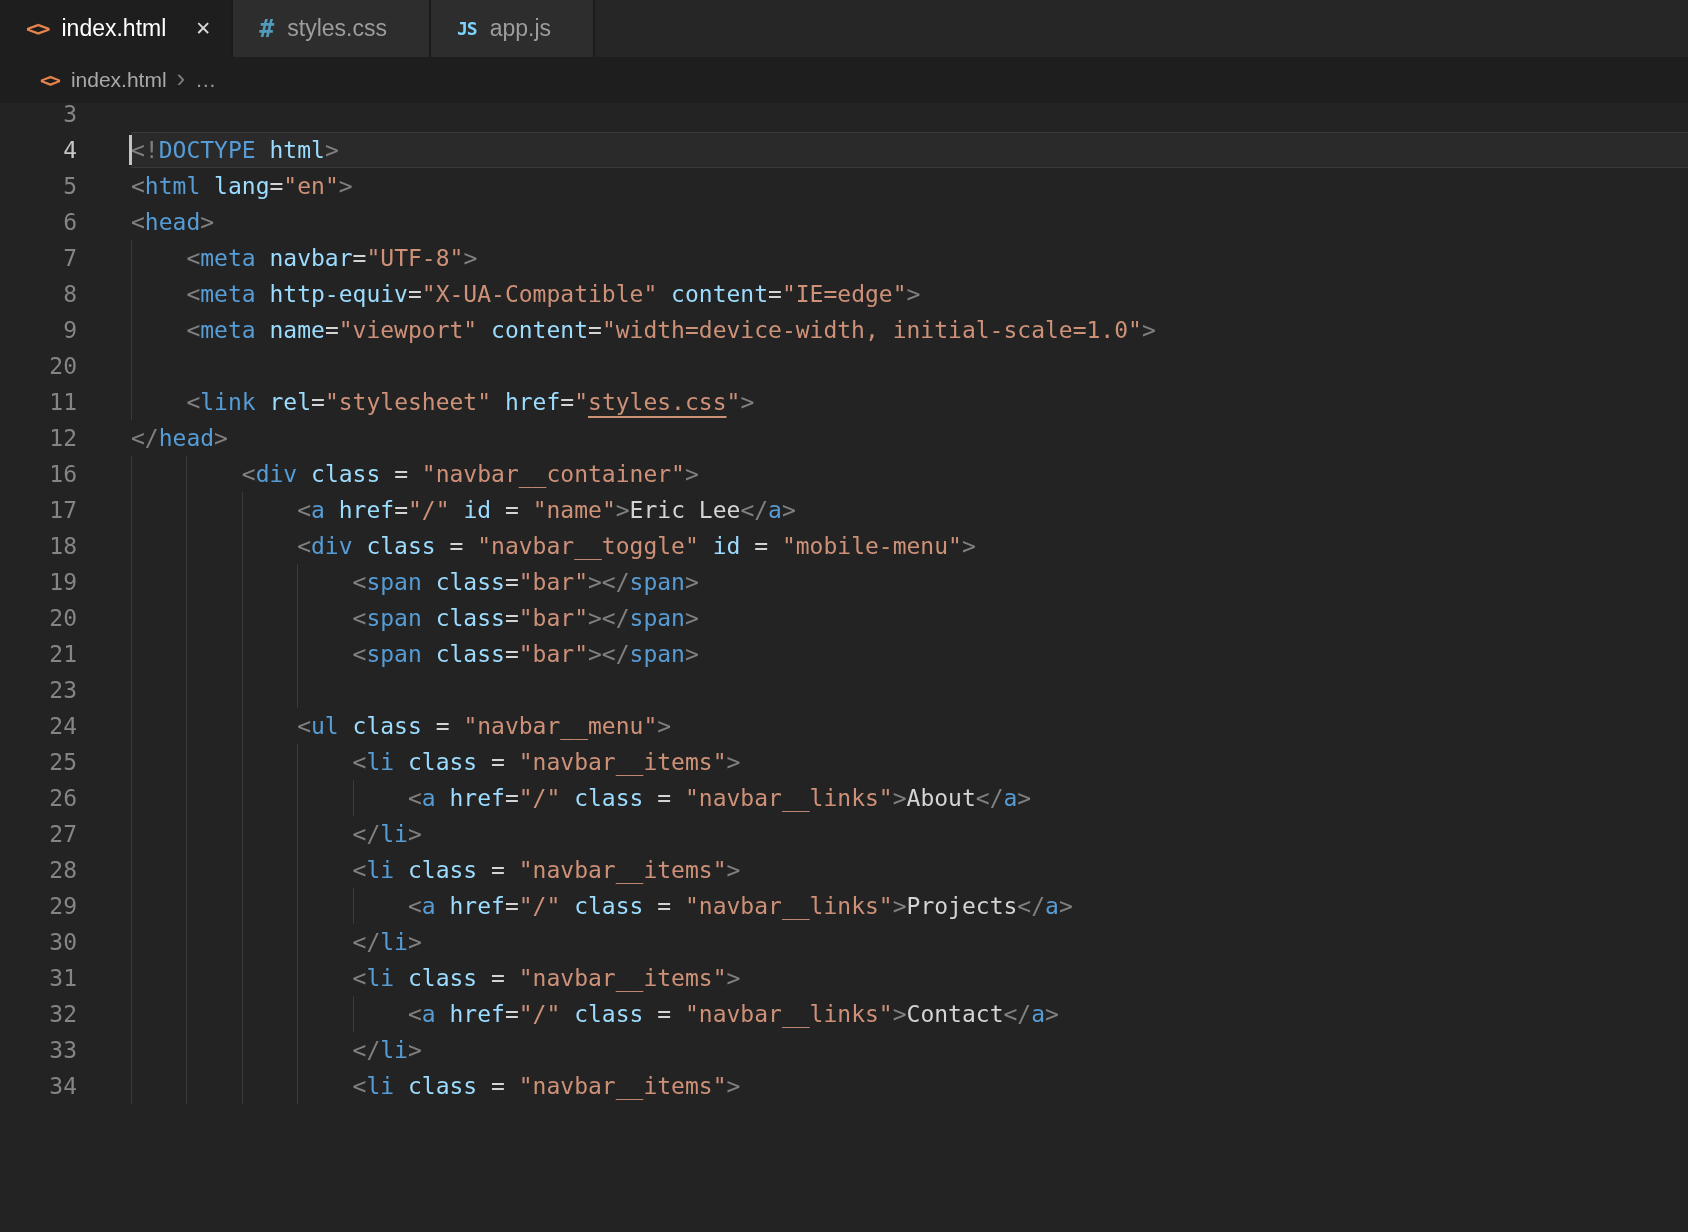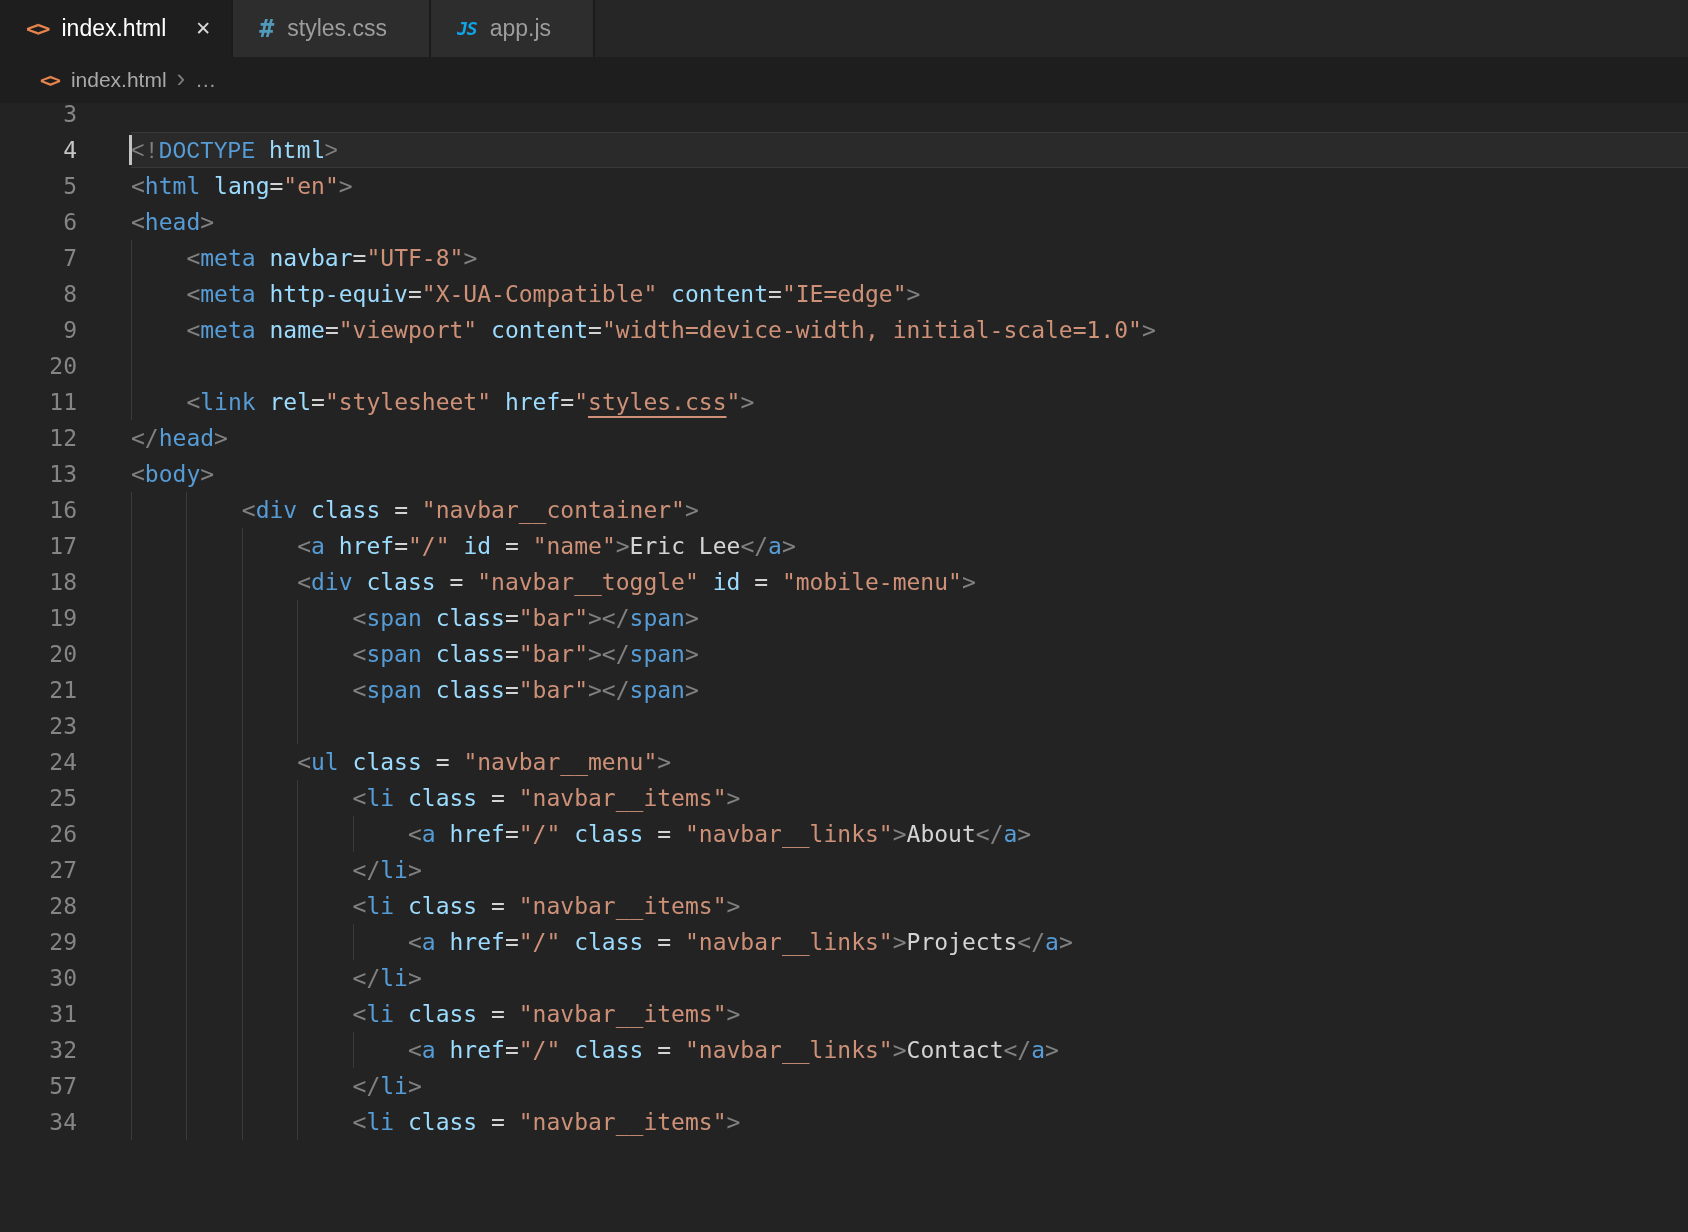--- a/index.html
+++ b/index.html
@@ -56,57 +56,56 @@
     <div class="tab active">
       <span class="fi fi-html" style="color: rgb(232, 132, 77);">&lt;&gt;</span>
       <span>index.html</span>
       <span class="close">✕</span>
     </div>
     <div class="tab">
       <span class="fi fi-css" style="color: rgb(81, 154, 186);">#</span>
       <span>styles.css</span>
     </div>
     <div class="tab">
-      <span class="fi fi-js" style="color: #0ea5e9; font-style: italic;">JS</span>
+      <span class="fi fi-js" style="color: #7dd3fc;">JS</span>
       <span>app.js</span>
     </div>
   </div>
 
 <div class="breadcrumb">
   <span class="bc-icon" style="color: rgb(232, 132, 77);">&lt;&gt;</span>
   <span class="bc-file">index.html</span>
   <span class="bc-sep">›</span>
   <span class="bc-more">…</span>
 </div>
 
 <div class="editor">
   <div class="lines">
       <div class="row"><div class="num">3</div><div class="code"><span style="padding-left: 0ch;"></span></div></div>
-      <div class="row active"><div class="num">4</div><div class="code"><span style="padding-left: 0ch; font-family: Liberation Mono, monospace;"><span class="p">&lt;!</span><span class="g">DOCTYPE</span><span class="x"> </span><span class="a">html</span><span class="p">&gt;</span></span><span class="cursor" style="left: 0ch; margin-left: -2px;"></span></div></div>
+      <div class="row active"><div class="num">4</div><div class="code"><span style="padding-left: 0ch;"><span class="p">&lt;!</span><span class="g">DOCTYPE</span><span class="x"> </span><span class="a">html</span><span class="p">&gt;</span></span><span class="cursor" style="left: 0ch; margin-left: -2px;"></span></div></div>
       <div class="row"><div class="num">5</div><div class="code"><span style="padding-left: 0ch;"><span class="p">&lt;</span><span class="g">html</span><span class="x"> </span><span class="a">lang</span><span class="e">=</span><span class="s">"en"</span><span class="p">&gt;</span></span></div></div>
       <div class="row"><div class="num">6</div><div class="code"><span style="padding-left: 0ch;"><span class="p">&lt;</span><span class="g">head</span><span class="p">&gt;</span></span></div></div>
       <div class="row"><div class="num">7</div><div class="code"><span class="guide" style="left: 0ch;"></span><span style="padding-left: 4ch;"><span class="p">&lt;</span><span class="g">meta</span><span class="x"> </span><span class="a">navbar</span><span class="e">=</span><span class="s">"UTF-8"</span><span class="p">&gt;</span></span></div></div>
       <div class="row"><div class="num">8</div><div class="code"><span class="guide" style="left: 0ch;"></span><span style="padding-left: 4ch;"><span class="p">&lt;</span><span class="g">meta</span><span class="x"> </span><span class="a">http-equiv</span><span class="e">=</span><span class="s">"X-UA-Compatible"</span><span class="x"> </span><span class="a">content</span><span class="e">=</span><span class="s">"IE=edge"</span><span class="p">&gt;</span></span></div></div>
       <div class="row"><div class="num">9</div><div class="code"><span class="guide" style="left: 0ch;"></span><span style="padding-left: 4ch;"><span class="p">&lt;</span><span class="g">meta</span><span class="x"> </span><span class="a">name</span><span class="e">=</span><span class="s">"viewport"</span><span class="x"> </span><span class="a">content</span><span class="e">=</span><span class="s">"width=device-width, initial-scale=1.0"</span><span class="p">&gt;</span></span></div></div>
       <div class="row"><div class="num">20</div><div class="code"><span class="guide" style="left: 0ch;"></span></div></div>
       <div class="row"><div class="num">11</div><div class="code"><span class="guide" style="left: 0ch;"></span><span style="padding-left: 4ch;"><span class="p">&lt;</span><span class="g">link</span><span class="x"> </span><span class="a">rel</span><span class="e">=</span><span class="s">"stylesheet"</span><span class="x"> </span><span class="a">href</span><span class="e">=</span><span class="s">"</span><span class="u">styles.css</span><span class="s">"</span><span class="p">&gt;</span></span></div></div>
       <div class="row"><div class="num">12</div><div class="code"><span style="padding-left: 0ch; margin-top: 26px;"><span class="p">&lt;/</span><span class="g">head</span><span class="p">&gt;</span></span></div></div>
-      <div class="row"><div class="num">13</div><div class="code"><span style="padding-left: 0ch;"><span class="p">&lt;</span><span class="g">body</span><span class="p">&gt;</span></span></div></div>
       <div class="row"><div class="num">16</div><div class="code"><span class="guide" style="left: 0ch;"></span><span class="guide" style="left: 4ch;"></span><span style="padding-left: 8ch;"><span class="p">&lt;</span><span class="g">div</span><span class="x"> </span><span class="a">class</span><span class="e"> = </span><span class="s">"navbar__container"</span><span class="p">&gt;</span></span></div></div>
       <div class="row"><div class="num">17</div><div class="code"><span class="guide" style="left: 0ch;"></span><span class="guide" style="left: 4ch;"></span><span class="guide" style="left: 8ch;"></span><span style="padding-left: 12ch;"><span class="p">&lt;</span><span class="g">a</span><span class="x"> </span><span class="a">href</span><span class="e">=</span><span class="s">"/"</span><span class="x"> </span><span class="a">id</span><span class="e"> = </span><span class="s">"name"</span><span class="p">&gt;</span><span class="x">Eric Lee</span><span class="p">&lt;/</span><span class="g">a</span><span class="p">&gt;</span></span></div></div>
       <div class="row"><div class="num">18</div><div class="code"><span class="guide" style="left: 0ch;"></span><span class="guide" style="left: 4ch;"></span><span class="guide" style="left: 8ch;"></span><span style="padding-left: 12ch;"><span class="p">&lt;</span><span class="g">div</span><span class="x"> </span><span class="a">class</span><span class="e"> = </span><span class="s">"navbar__toggle"</span><span class="x"> </span><span class="a">id</span><span class="e"> = </span><span class="s">"mobile-menu"</span><span class="p">&gt;</span></span></div></div>
       <div class="row"><div class="num">19</div><div class="code"><span class="guide" style="left: 0ch;"></span><span class="guide" style="left: 4ch;"></span><span class="guide" style="left: 8ch;"></span><span class="guide" style="left: 12ch;"></span><span style="padding-left: 16ch;"><span class="p">&lt;</span><span class="g">span</span><span class="x"> </span><span class="a">class</span><span class="e">=</span><span class="s">"bar"</span><span class="p">&gt;&lt;/</span><span class="g">span</span><span class="p">&gt;</span></span></div></div>
       <div class="row"><div class="num">20</div><div class="code"><span class="guide" style="left: 0ch;"></span><span class="guide" style="left: 4ch;"></span><span class="guide" style="left: 8ch;"></span><span class="guide" style="left: 12ch;"></span><span style="padding-left: 16ch;"><span class="p">&lt;</span><span class="g">span</span><span class="x"> </span><span class="a">class</span><span class="e">=</span><span class="s">"bar"</span><span class="p">&gt;&lt;/</span><span class="g">span</span><span class="p">&gt;</span></span></div></div>
       <div class="row"><div class="num">21</div><div class="code"><span class="guide" style="left: 0ch;"></span><span class="guide" style="left: 4ch;"></span><span class="guide" style="left: 8ch;"></span><span class="guide" style="left: 12ch;"></span><span style="padding-left: 16ch;"><span class="p">&lt;</span><span class="g">span</span><span class="x"> </span><span class="a">class</span><span class="e">=</span><span class="s">"bar"</span><span class="p">&gt;&lt;/</span><span class="g">span</span><span class="p">&gt;</span></span></div></div>
       <div class="row"><div class="num">23</div><div class="code"><span class="guide" style="left: 0ch;"></span><span class="guide" style="left: 4ch;"></span><span class="guide" style="left: 8ch;"></span><span class="guide" style="left: 12ch;"></span><span style="padding-left: 0ch;"></span></div></div>
       <div class="row"><div class="num">24</div><div class="code"><span class="guide" style="left: 0ch;"></span><span class="guide" style="left: 4ch;"></span><span class="guide" style="left: 8ch;"></span><span style="padding-left: 12ch;"><span class="p">&lt;</span><span class="g">ul</span><span class="x"> </span><span class="a">class</span><span class="e"> = </span><span class="s">"navbar__menu"</span><span class="p">&gt;</span></span></div></div>
       <div class="row"><div class="num">25</div><div class="code"><span class="guide" style="left: 0ch;"></span><span class="guide" style="left: 4ch;"></span><span class="guide" style="left: 8ch;"></span><span class="guide" style="left: 12ch;"></span><span style="padding-left: 16ch;"><span class="p">&lt;</span><span class="g">li</span><span class="x"> </span><span class="a">class</span><span class="e"> = </span><span class="s">"navbar__items"</span><span class="p">&gt;</span></span></div></div>
       <div class="row"><div class="num">26</div><div class="code"><span class="guide" style="left: 0ch;"></span><span class="guide" style="left: 4ch;"></span><span class="guide" style="left: 8ch;"></span><span class="guide" style="left: 12ch;"></span><span class="guide" style="left: 16ch;"></span><span style="padding-left: 20ch;"><span class="p">&lt;</span><span class="g">a</span><span class="x"> </span><span class="a">href</span><span class="e">=</span><span class="s">"/"</span><span class="x"> </span><span class="a">class</span><span class="e"> = </span><span class="s">"navbar__links"</span><span class="p">&gt;</span><span class="x">About</span><span class="p">&lt;/</span><span class="g">a</span><span class="p">&gt;</span></span></div></div>
       <div class="row"><div class="num">27</div><div class="code"><span class="guide" style="left: 0ch;"></span><span class="guide" style="left: 4ch;"></span><span class="guide" style="left: 8ch;"></span><span class="guide" style="left: 12ch;"></span><span style="padding-left: 16ch;"><span class="p">&lt;/</span><span class="g">li</span><span class="p">&gt;</span></span></div></div>
       <div class="row"><div class="num">28</div><div class="code"><span class="guide" style="left: 0ch;"></span><span class="guide" style="left: 4ch;"></span><span class="guide" style="left: 8ch;"></span><span class="guide" style="left: 12ch;"></span><span style="padding-left: 16ch;"><span class="p">&lt;</span><span class="g">li</span><span class="x"> </span><span class="a">class</span><span class="e"> = </span><span class="s">"navbar__items"</span><span class="p">&gt;</span></span></div></div>
       <div class="row"><div class="num">29</div><div class="code"><span class="guide" style="left: 0ch;"></span><span class="guide" style="left: 4ch;"></span><span class="guide" style="left: 8ch;"></span><span class="guide" style="left: 12ch;"></span><span class="guide" style="left: 16ch;"></span><span style="padding-left: 20ch;"><span class="p">&lt;</span><span class="g">a</span><span class="x"> </span><span class="a">href</span><span class="e">=</span><span class="s">"/"</span><span class="x"> </span><span class="a">class</span><span class="e"> = </span><span class="s">"navbar__links"</span><span class="p">&gt;</span><span class="x">Projects</span><span class="p">&lt;/</span><span class="g">a</span><span class="p">&gt;</span></span></div></div>
       <div class="row"><div class="num">30</div><div class="code"><span class="guide" style="left: 0ch;"></span><span class="guide" style="left: 4ch;"></span><span class="guide" style="left: 8ch;"></span><span class="guide" style="left: 12ch;"></span><span style="padding-left: 16ch;"><span class="p">&lt;/</span><span class="g">li</span><span class="p">&gt;</span></span></div></div>
       <div class="row"><div class="num">31</div><div class="code"><span class="guide" style="left: 0ch;"></span><span class="guide" style="left: 4ch;"></span><span class="guide" style="left: 8ch;"></span><span class="guide" style="left: 12ch;"></span><span style="padding-left: 16ch;"><span class="p">&lt;</span><span class="g">li</span><span class="x"> </span><span class="a">class</span><span class="e"> = </span><span class="s">"navbar__items"</span><span class="p">&gt;</span></span></div></div>
       <div class="row"><div class="num">32</div><div class="code"><span class="guide" style="left: 0ch;"></span><span class="guide" style="left: 4ch;"></span><span class="guide" style="left: 8ch;"></span><span class="guide" style="left: 12ch;"></span><span class="guide" style="left: 16ch;"></span><span style="padding-left: 20ch;"><span class="p">&lt;</span><span class="g">a</span><span class="x"> </span><span class="a">href</span><span class="e">=</span><span class="s">"/"</span><span class="x"> </span><span class="a">class</span><span class="e"> = </span><span class="s">"navbar__links"</span><span class="p">&gt;</span><span class="x">Contact</span><span class="p">&lt;/</span><span class="g">a</span><span class="p">&gt;</span></span></div></div>
-      <div class="row"><div class="num">57</div><div class="code"><span class="guide" style="left: 0ch;"></span><span class="guide" style="left: 4ch;"></span><span class="guide" style="left: 8ch;"></span><span class="guide" style="left: 12ch;"></span><span style="padding-left: 16ch;"><span class="p">&lt;/</span><span class="g">li</span><span class="p">&gt;</span></span></div></div>
+      <div class="row"><div class="num">33</div><div class="code"><span class="guide" style="left: 0ch;"></span><span class="guide" style="left: 4ch;"></span><span class="guide" style="left: 8ch;"></span><span class="guide" style="left: 12ch;"></span><span style="padding-left: 16ch;"><span class="p">&lt;/</span><span class="g">li</span><span class="p">&gt;</span></span></div></div>
       <div class="row"><div class="num">34</div><div class="code"><span class="guide" style="left: 0ch;"></span><span class="guide" style="left: 4ch;"></span><span class="guide" style="left: 8ch;"></span><span class="guide" style="left: 12ch;"></span><span style="padding-left: 16ch;"><span class="p">&lt;</span><span class="g">li</span><span class="x"> </span><span class="a">class</span><span class="e"> = </span><span class="s">"navbar__items"</span><span class="p">&gt;</span></span></div></div>
     </div>
 </div>
 
 </body></html>

